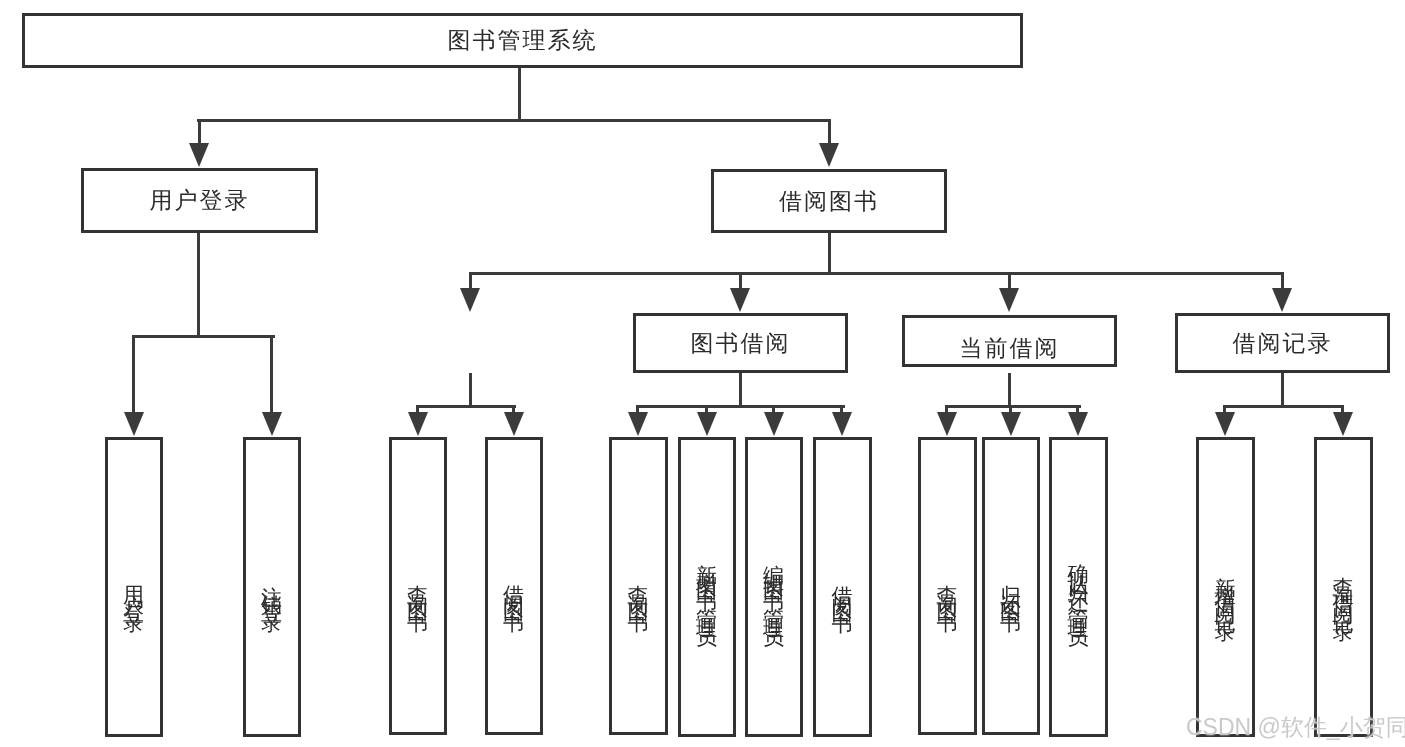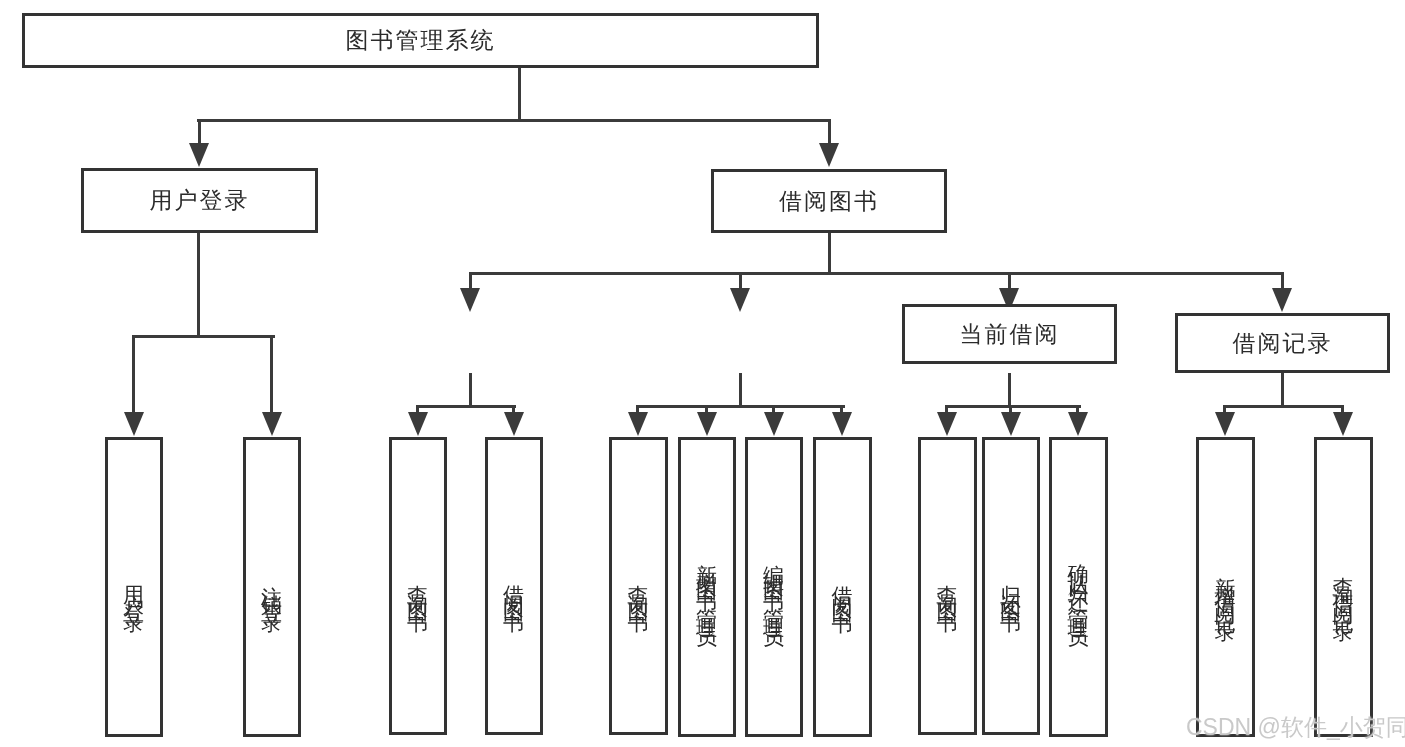--- a/index.html
+++ b/index.html
@@ -57,21 +57,21 @@
     color: rgba(198,198,198,0.95);
     text-shadow: 0 0 2px #ffffff;
     white-space: nowrap;
   }
 </style>
 </head>
 <body>
 
 <div id="canvas">
 
-  <div class="node" style="left:22px; top:13px; width:797px; height:55px;">
+  <div class="node" style="left:22px; top:13px; width:1001px; height:55px;">
     <span class="hlabel">图书管理系统</span>
   </div>
 
   <div class="ln" style="left:518px; top:68px; width:3px; height:53px;"></div>
   <div class="ln" style="left:197px; top:119px; width:634px; height:3px;"></div>
   <div class="ln" style="left:198px; top:119px; width:3px; height:30px;"></div>
   <div class="ln" style="left:828px; top:119px; width:3px; height:30px;"></div>
   <div class="arrow" style="left:189px; top:143px;"></div>
   <div class="arrow" style="left:819px; top:143px;"></div>
 
@@ -93,21 +93,24 @@
   <div class="ln" style="left:469px; top:272px; width:815px; height:3px;"></div>
   <div class="ln" style="left:469px; top:272px; width:3px; height:20px;"></div>
   <div class="ln" style="left:739px; top:272px; width:3px; height:20px;"></div>
   <div class="ln" style="left:1008px; top:272px; width:3px; height:20px;"></div>
   <div class="ln" style="left:1281px; top:272px; width:3px; height:20px;"></div>
   <div class="arrow" style="left:460px; top:288px;"></div>
   <div class="arrow" style="left:730px; top:288px;"></div>
   <div class="arrow" style="left:999px; top:288px;"></div>
   <div class="arrow" style="left:1272px; top:288px;"></div>
 
-  <div class="node" style="left:902px; top:304px; width:215px; height:60px;">
+  <div class="node" style="left:633px; top:313px; width:215px; height:60px;">
+    <span class="hlabel">图书借阅</span>
+  </div>
+  <div class="node" style="left:902px; top:315px; width:215px; height:52px;align-items:flex-end;">
     <span class="hlabel">当前借阅</span>
   </div>
   <div class="node" style="left:1175px; top:313px; width:215px; height:60px;">
     <span class="hlabel">借阅记录</span>
   </div>
 
   <div class="ln" style="left:469px; top:373px; width:3px; height:34px;"></div>
   <div class="ln" style="left:416px; top:405px; width:100px; height:3px;"></div>
   <div class="ln" style="left:416px; top:405px; width:3px; height:12px;"></div>
   <div class="ln" style="left:512px; top:405px; width:3px; height:12px;"></div>

